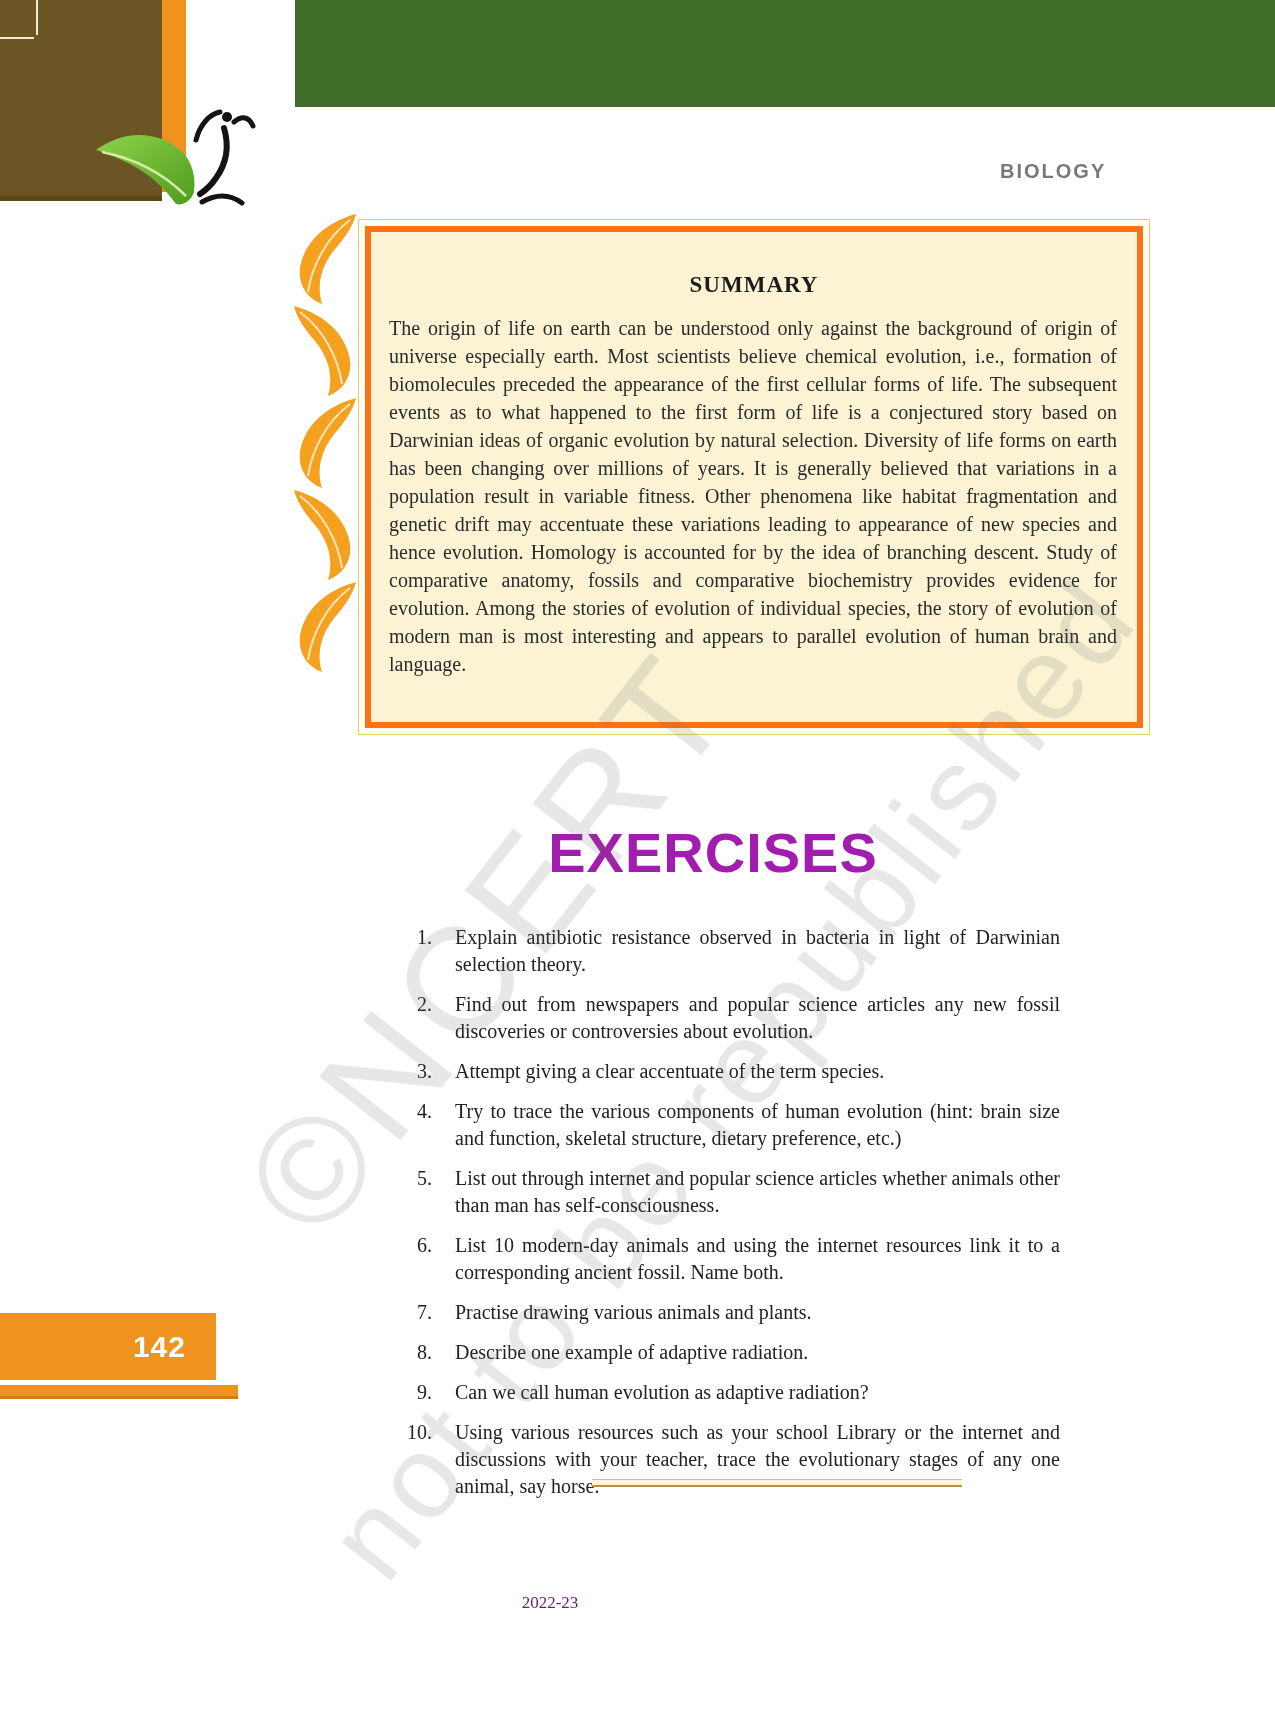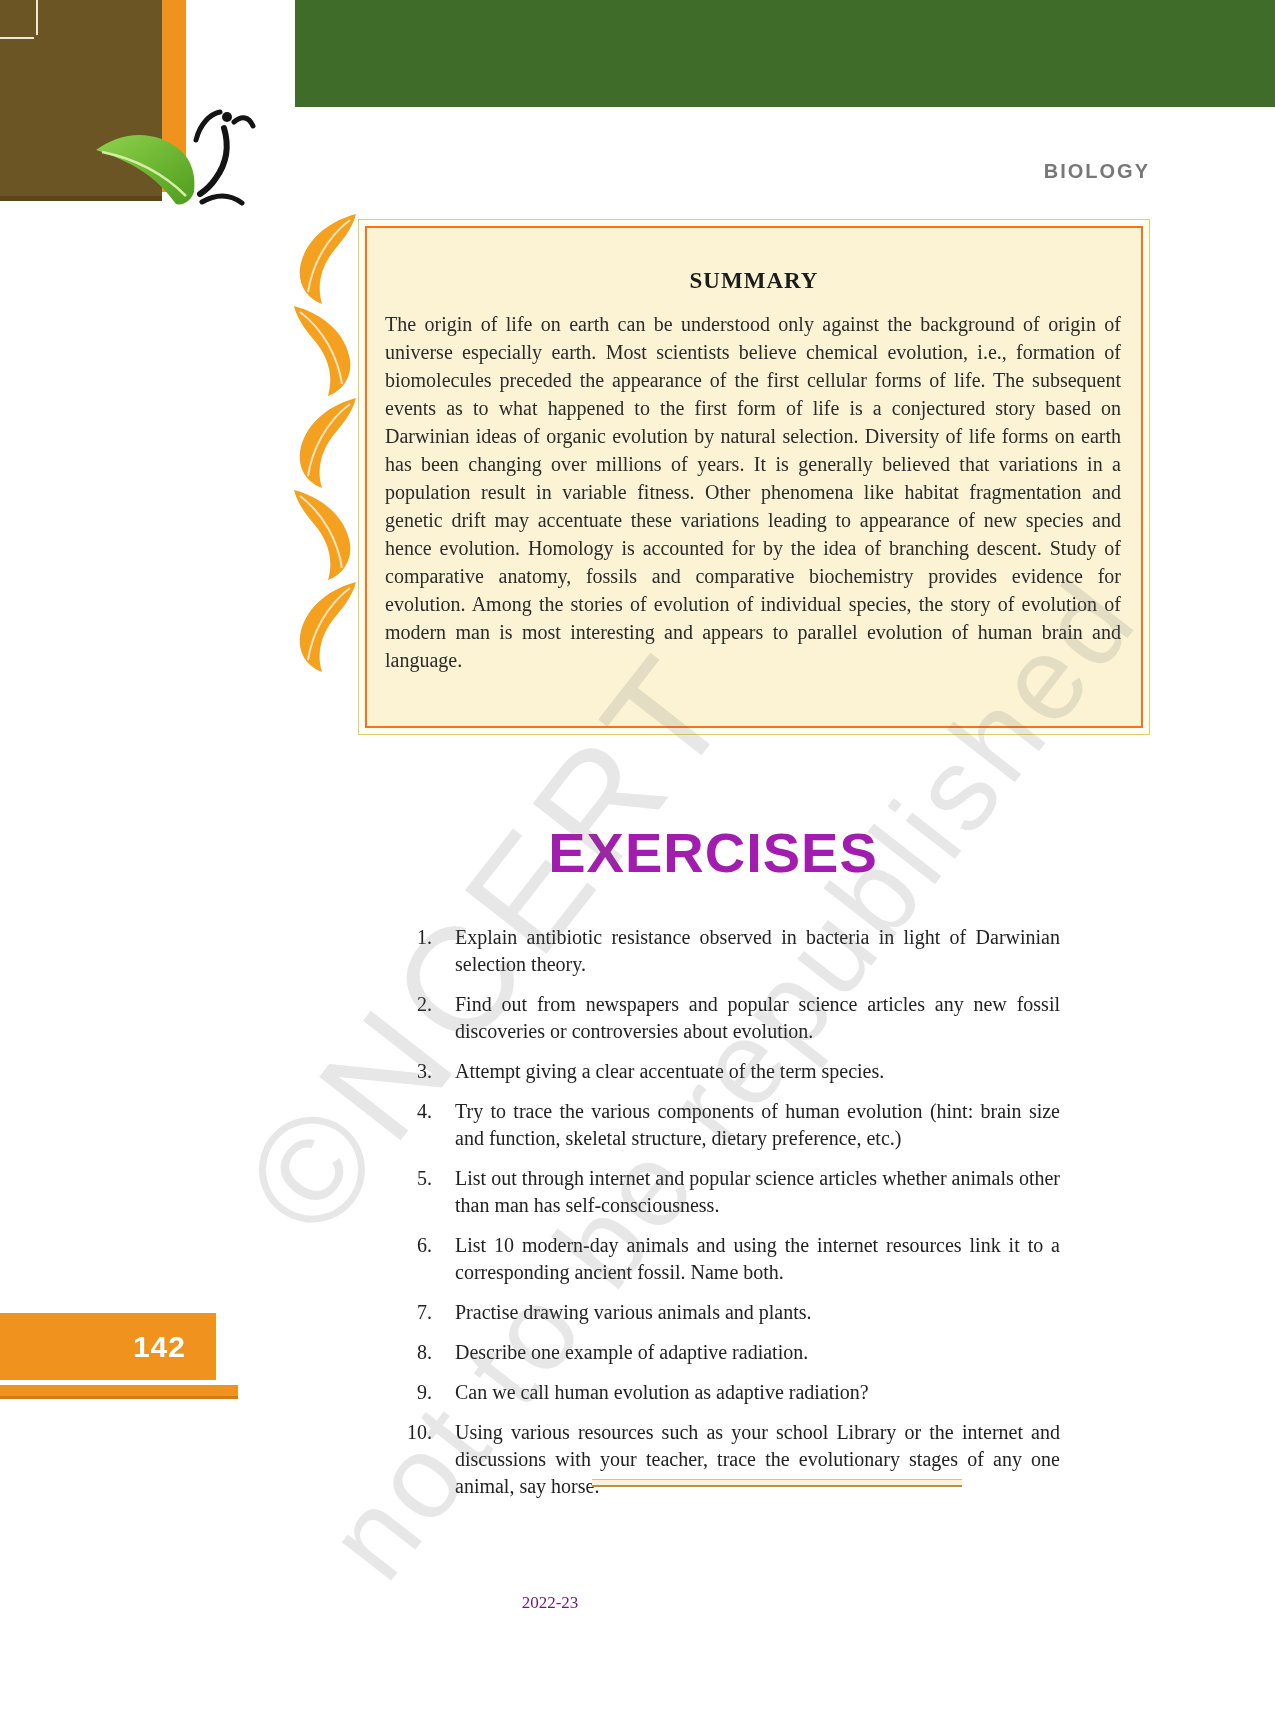--- a/index.html
+++ b/index.html
@@ -11,34 +11,34 @@
   
   .brown-box{position:absolute;left:0;top:0;width:162px;height:196px;background:#6B5524;border-bottom:5px solid #5c4519;}
   .corner-mark-v{position:absolute;left:36px;top:0;width:2px;height:35px;background:#efe8d2;}
   .corner-mark-h{position:absolute;left:0;top:37px;width:34px;height:2px;background:#efe8d2;}
   .orange-stripe{position:absolute;left:162px;top:0;width:24px;height:192px;background:#F0921E;}
   .green-bar{position:absolute;left:295px;top:0;width:980px;height:107px;background:#406C2A;}
   .green-leaf{position:absolute;left:92px;top:128px;}
   .dancer{position:absolute;left:190px;top:106px;}
   
   .biology-label{
-    position:absolute;left:1000px;top:160px;width:150px;text-align:right;
+    position:absolute;left:1000px;top:160px;width:150px;
     font-family:"Liberation Sans", sans-serif;font-weight:bold;font-size:20px;
     letter-spacing:2px;color:#787878;
   }
   
   .leaf-ornament{position:absolute;left:290px;top:212px;}
   
   .summary-outer{
     position:absolute;left:358px;top:219px;width:792px;height:516px;
     border:1px solid #dfd065;background:#fffdf2;box-sizing:border-box;
   }
   .summary-inner{
     position:absolute;left:6px;top:6px;right:6px;bottom:6px;
-    background:#FBF3D4;border:2px solid #f97316;box-sizing:border-box;
+    background:#FBF3D4;border:6px solid #f97316;box-sizing:border-box;
   }
   .summary-title{
     margin-top:40px;text-align:center;font-weight:bold;font-size:23px;
     letter-spacing:1px;color:#1c1c1c;
   }
   .summary-body{
     margin:16px 20px 16px 18px;text-align:justify;
     font-size:20px;line-height:28px;color:#2b2b2b;
   }
   

